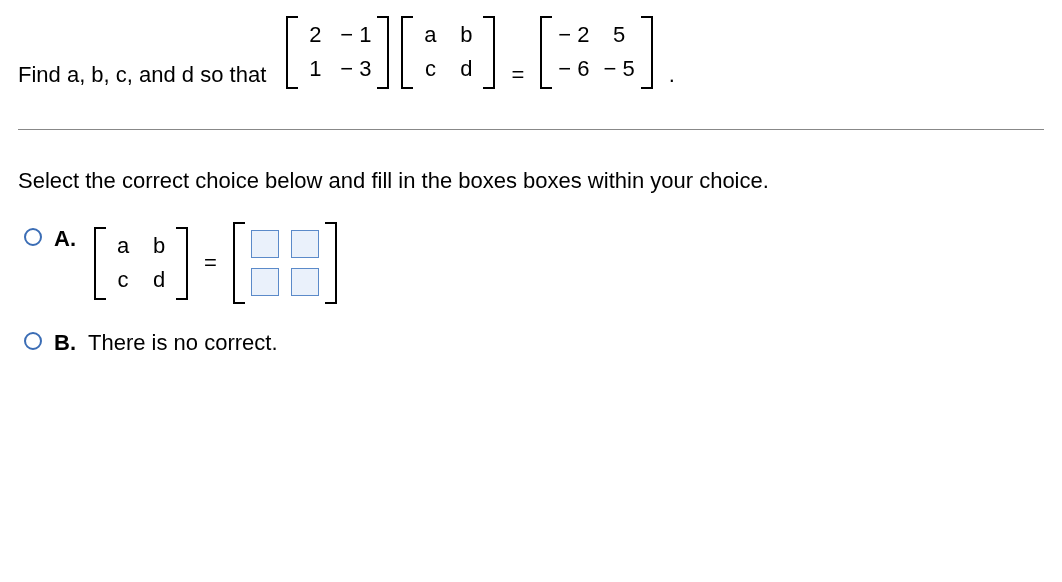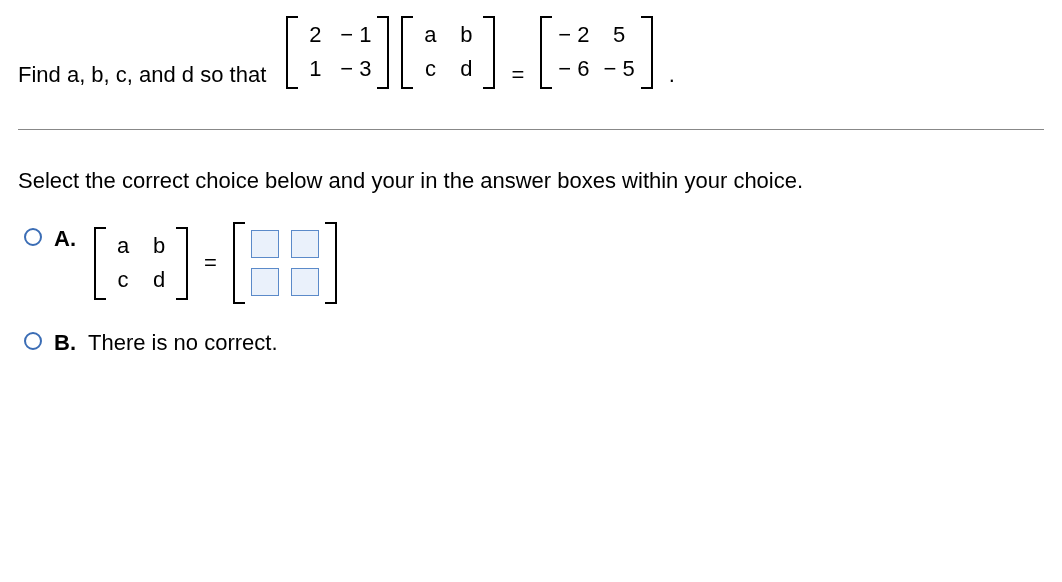--- a/index.html
+++ b/index.html
@@ -161,21 +161,21 @@
       <span>− 5</span>
     </span>
     <span class="bracket right"></span>
   </span>
 
   <span class="dot">.</span>
 </div>
 
 <hr class="sep">
 
-<div class="instr">Select the correct choice below and your in the answer boxes within your choice.</div>
+<div class="instr">Select the correct choice below and fill in the boxes boxes within your choice.</div>
 
 <div class="choices">
 
   <div class="choice-row">
     <div class="radio"></div>
     <div class="choice-label">A.</div>
     <div class="choice-body">
 
       <span class="matrix">
         <span class="bracket left"></span>

